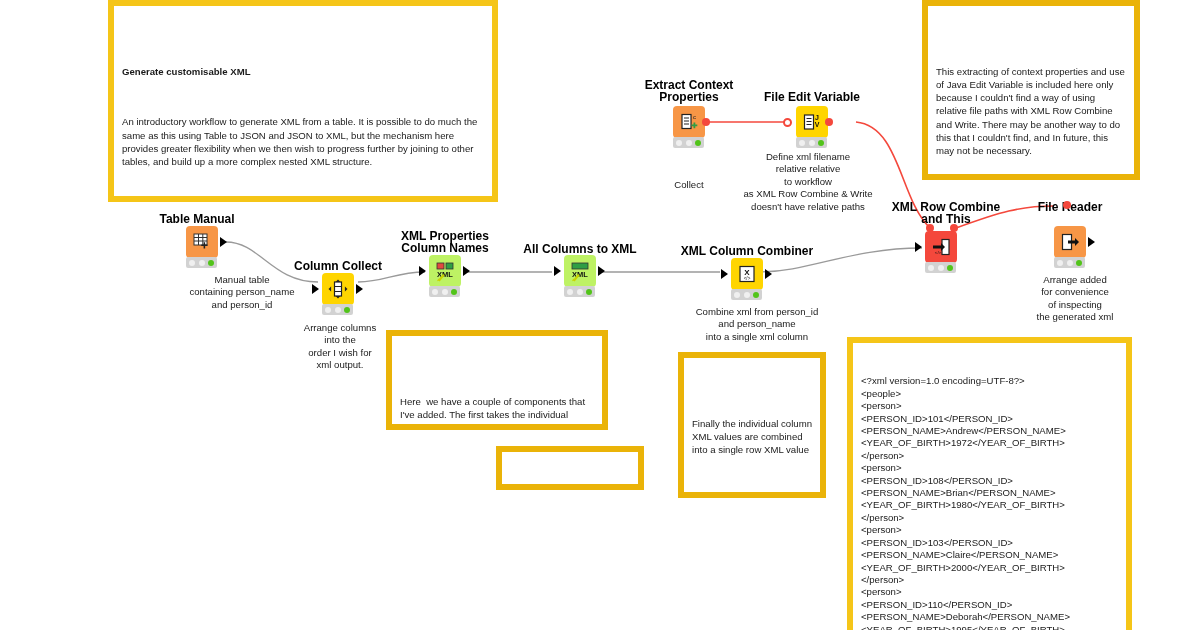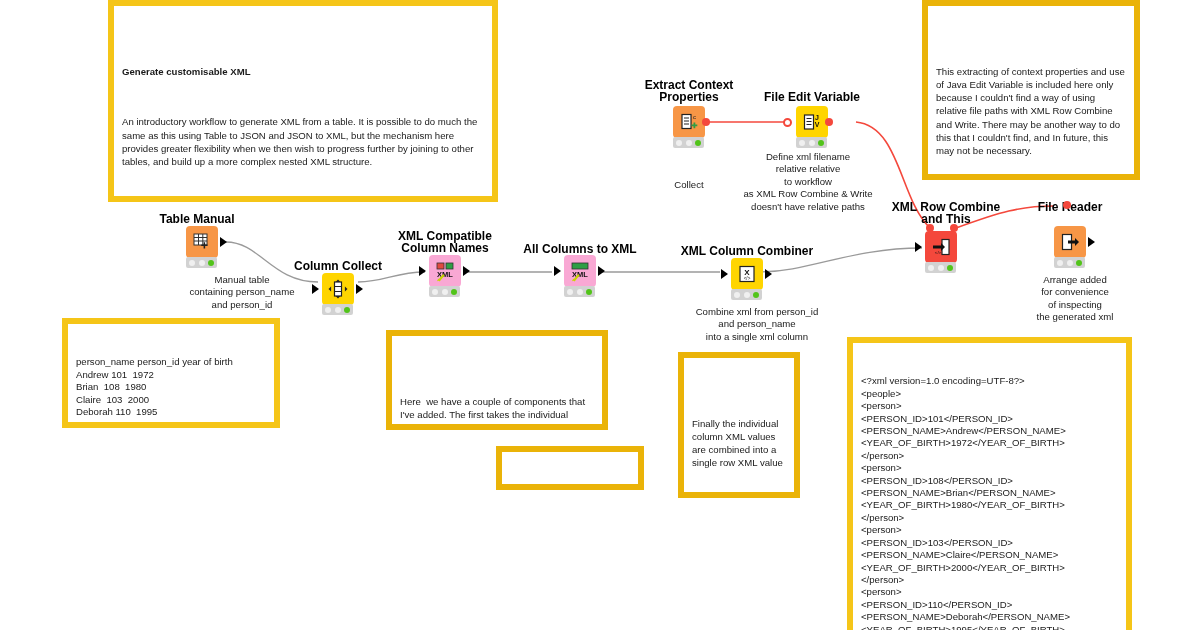--- a/index.html
+++ b/index.html
@@ -55,21 +55,21 @@
     width: 32px;
     height: 32px;
     border-radius: 4px;
     box-sizing: border-box;
     display: flex;
     align-items: center;
     justify-content: center;
   }
   .node.orange { background: #f79646; }
   .node.yellow { background: #ffd500; }
-  .node.gray   { background: #f9a8d4; }
+  .node.gray   { background: #bef264; }
   .node.red    { background: #f4483c; }
 
   .node-label {
     position: absolute;
     text-align: center;
     font-size: 12px;
     font-weight: bold;
     line-height: 11.5px;
     color: #000000;
     white-space: pre;
@@ -163,42 +163,35 @@
     </div>
   </div>
 
   <div class="annot blue" style="left:922px; top:0px; width:218px; height:180px;">
     <div class="pad">
       <p>This extracting of context properties and use of Java Edit Variable is included here only because I couldn't find a way of using relative file paths with XML Row Combine and Write. There may be another way to do this that I couldn't find, and In future, this may not be necessary.</p>
       
     </div>
   </div>
 
-  <div class="annot yellow" style="left:62px; top:318px; width:218px; height:110px;">
-    <div class="pad mono-lines">person_name person_id year of birth
-Andrew 101  1972
-Brian  108  1980
-Claire  103  2000
-Deborah 110  1995</div>
-  </div>
 
   <div class="annot blue" style="left:386px; top:330px; width:222px; height:100px;">
     <div class="pad">
       <p>Here  we have a couple of components that I've added. The first takes the individual column names and converts them to upper case, as well as converting spaces in names to underscores.</p>
       
     </div>
   </div>
 
   <div class="annot blue" style="left:496px; top:446px; width:148px; height:44px;">
     <div class="pad">
       
     </div>
   </div>
 
-  <div class="annot blue" style="left:678px; top:352px; width:122px; height:146px;">
+  <div class="annot blue" style="left:678px; top:352px; width:148px; height:146px;">
     <div class="pad">
       <p>Finally the individual column XML values are combined into a single row XML value</p>
     </div>
   </div>
 
   <div class="annot yellow" style="left:847px; top:337px; width:285px; height:335px;">
     <div class="pad mono-lines">&lt;?xml version=1.0 encoding=UTF-8?&gt;
 &lt;people&gt;
 &lt;person&gt;
 &lt;PERSON_ID&gt;101&lt;/PERSON_ID&gt;
@@ -256,22 +249,26 @@
       <path d="M19.5 10 l-2.6 -2.4 v4.8 z" fill="#222"></path>
     </svg>
   </div>
   <div class="port" style="left:312px; top:284px;"></div>
   <div class="port" style="left:356px; top:284px;"></div>
   <div class="status" style="left:322px; top:304px;">
     <i></i>
     <i></i>
     <i class="on"></i>
   </div>
-
-  <div class="node-label" style="left:385px; top:231px; width:120px;">XML Compatible
+  <div class="node-desc" style="left:278px; top:322px; width:124px;">Arrange columns
+into the
+order I wish for
+xml output.</div>
+
+  <div class="node-label" style="left:385px; top:231px; width:120px;">XML Properties
 Column Names</div>
   <div class="node gray" style="left:429px; top:255px;">
     <svg width="22" height="22" viewBox="0 0 22 22">
       <rect x="3" y="3" width="7" height="6" fill="#e04a3f" stroke="#333" stroke-width="0.8"></rect>
       <rect x="12" y="3" width="7" height="6" fill="#2f9e44" stroke="#333" stroke-width="0.8"></rect>
       <text x="11" y="17" font-size="7.5" font-family="Liberation Sans, sans-serif" font-weight="bold" fill="#111" text-anchor="middle">XML</text>
       <path d="M4 20 l5 -6 l1.6 1.6 l-5 6 z" fill="#c8d400"></path>
       <path d="M3 21.2 l1.2 -2.6 l1.6 1.6 z" fill="#c8d400"></path>
     </svg>
   </div>

